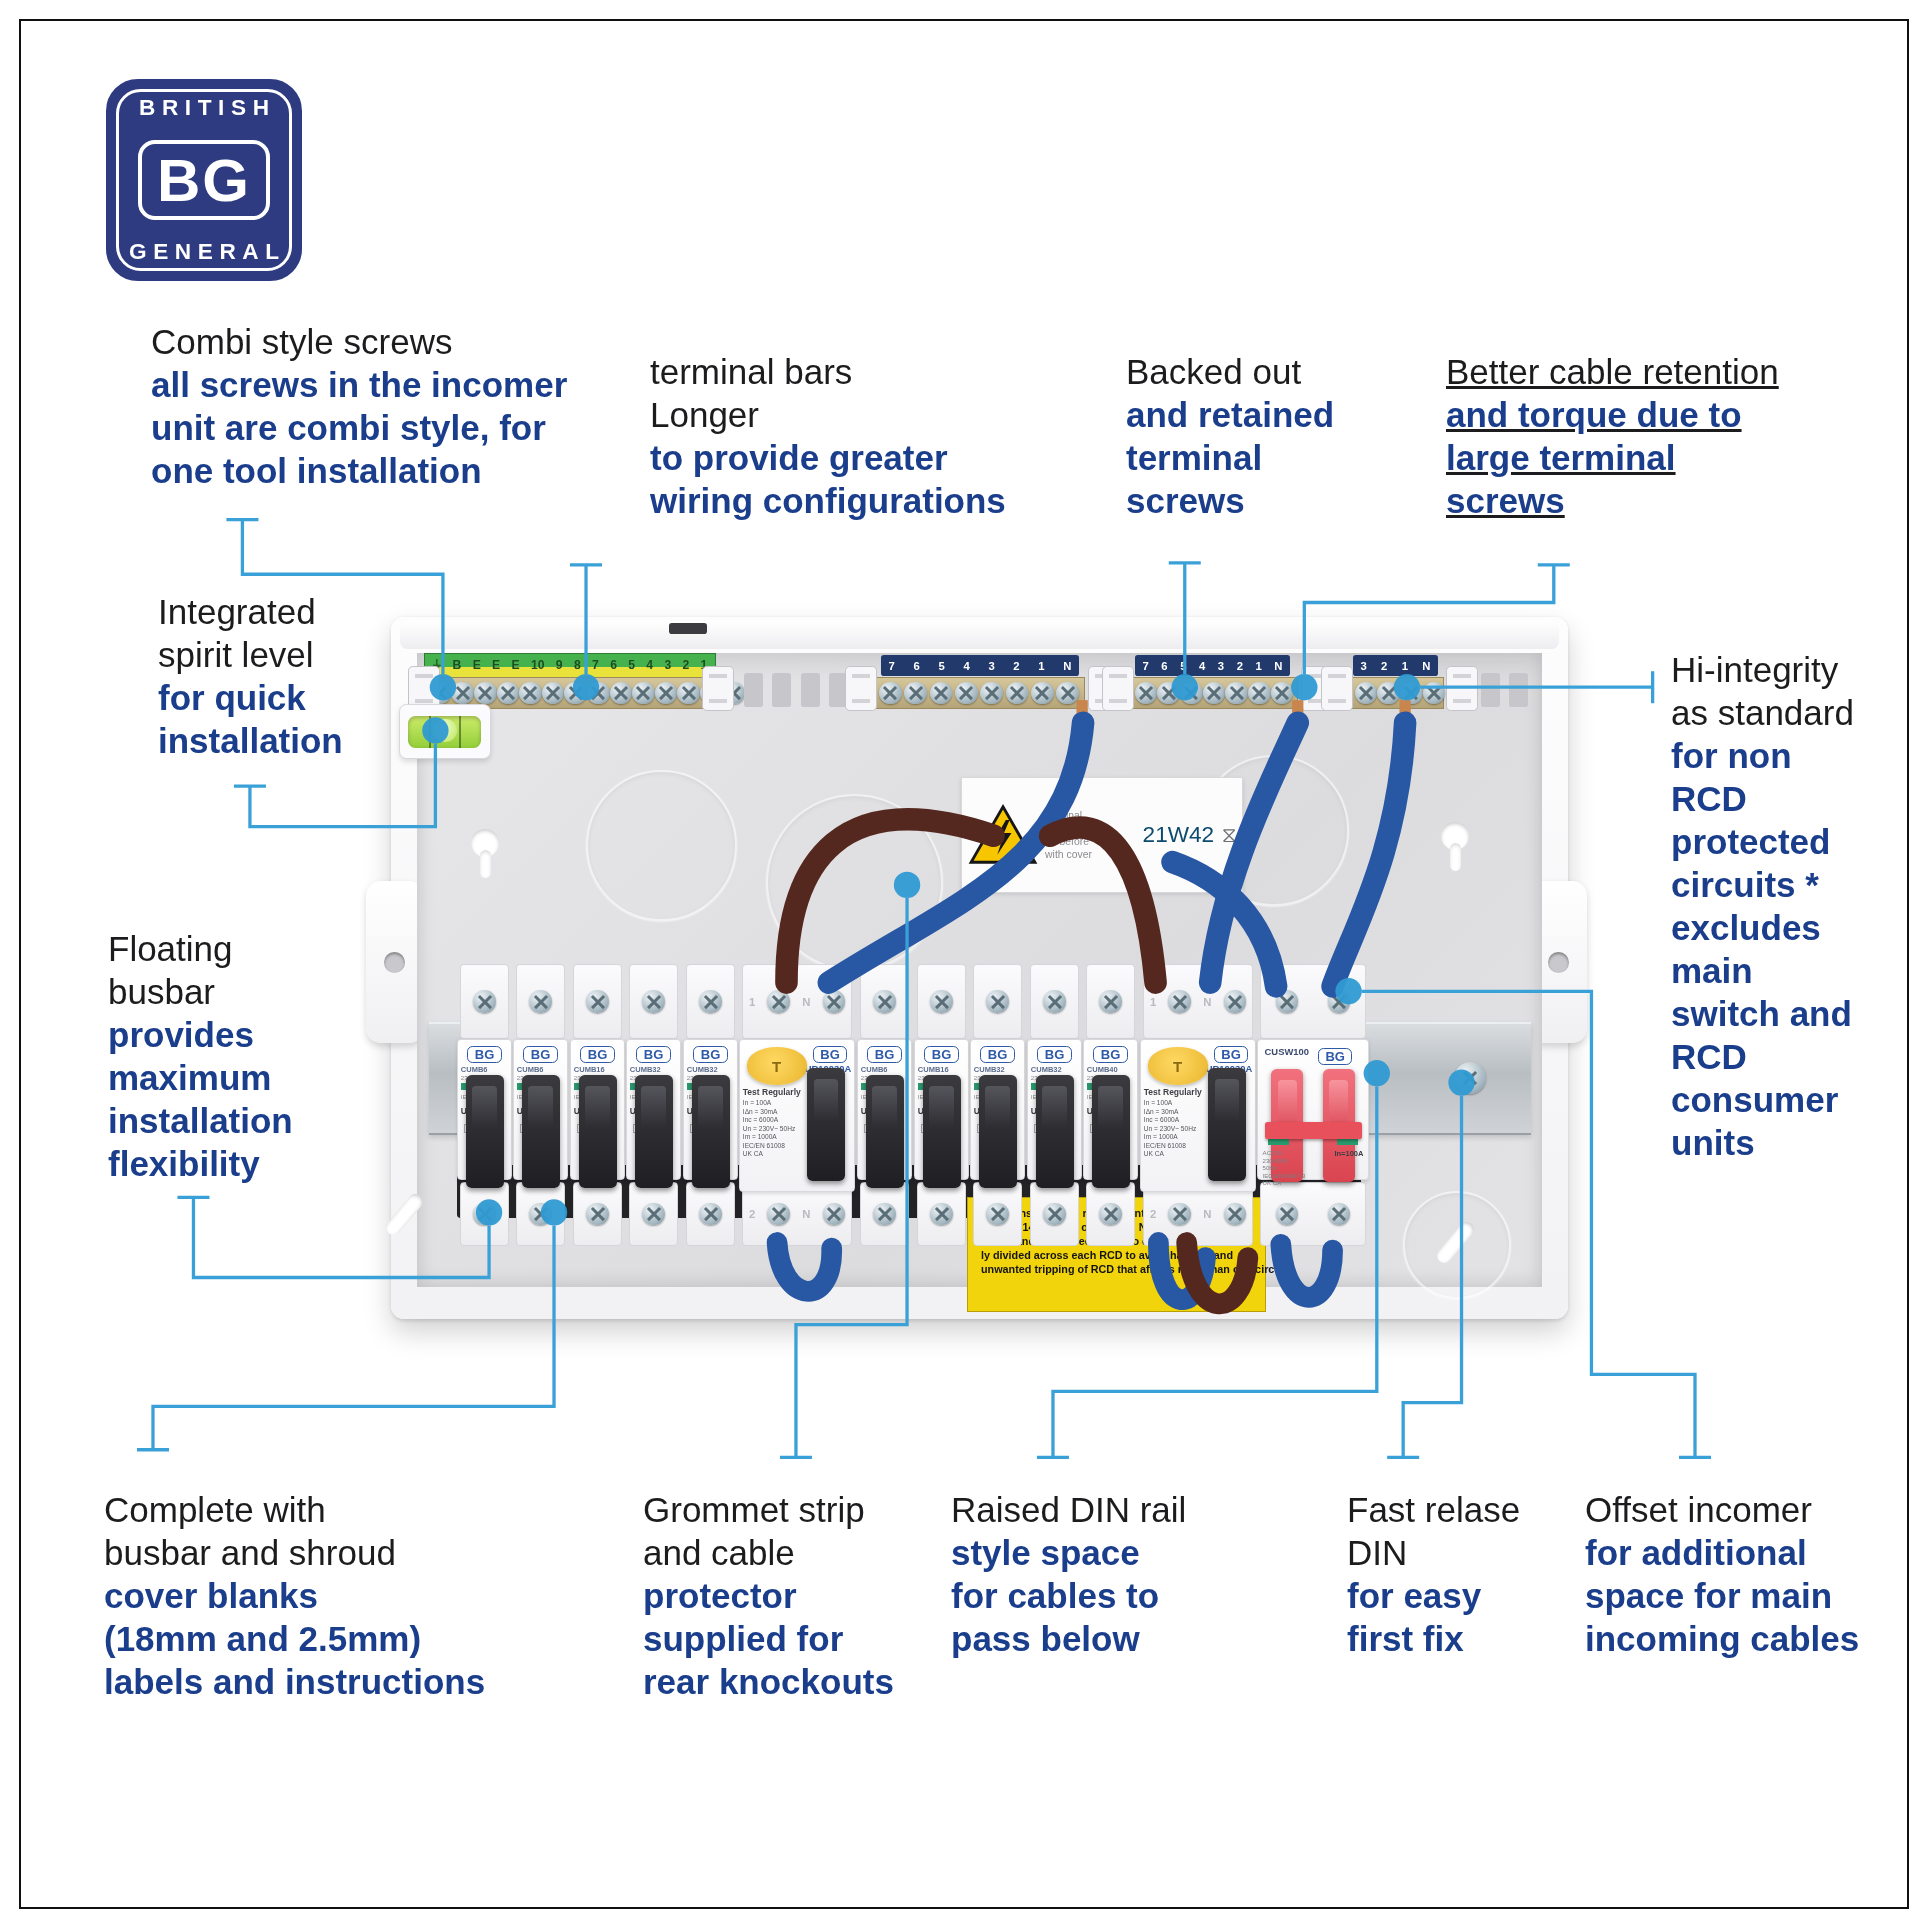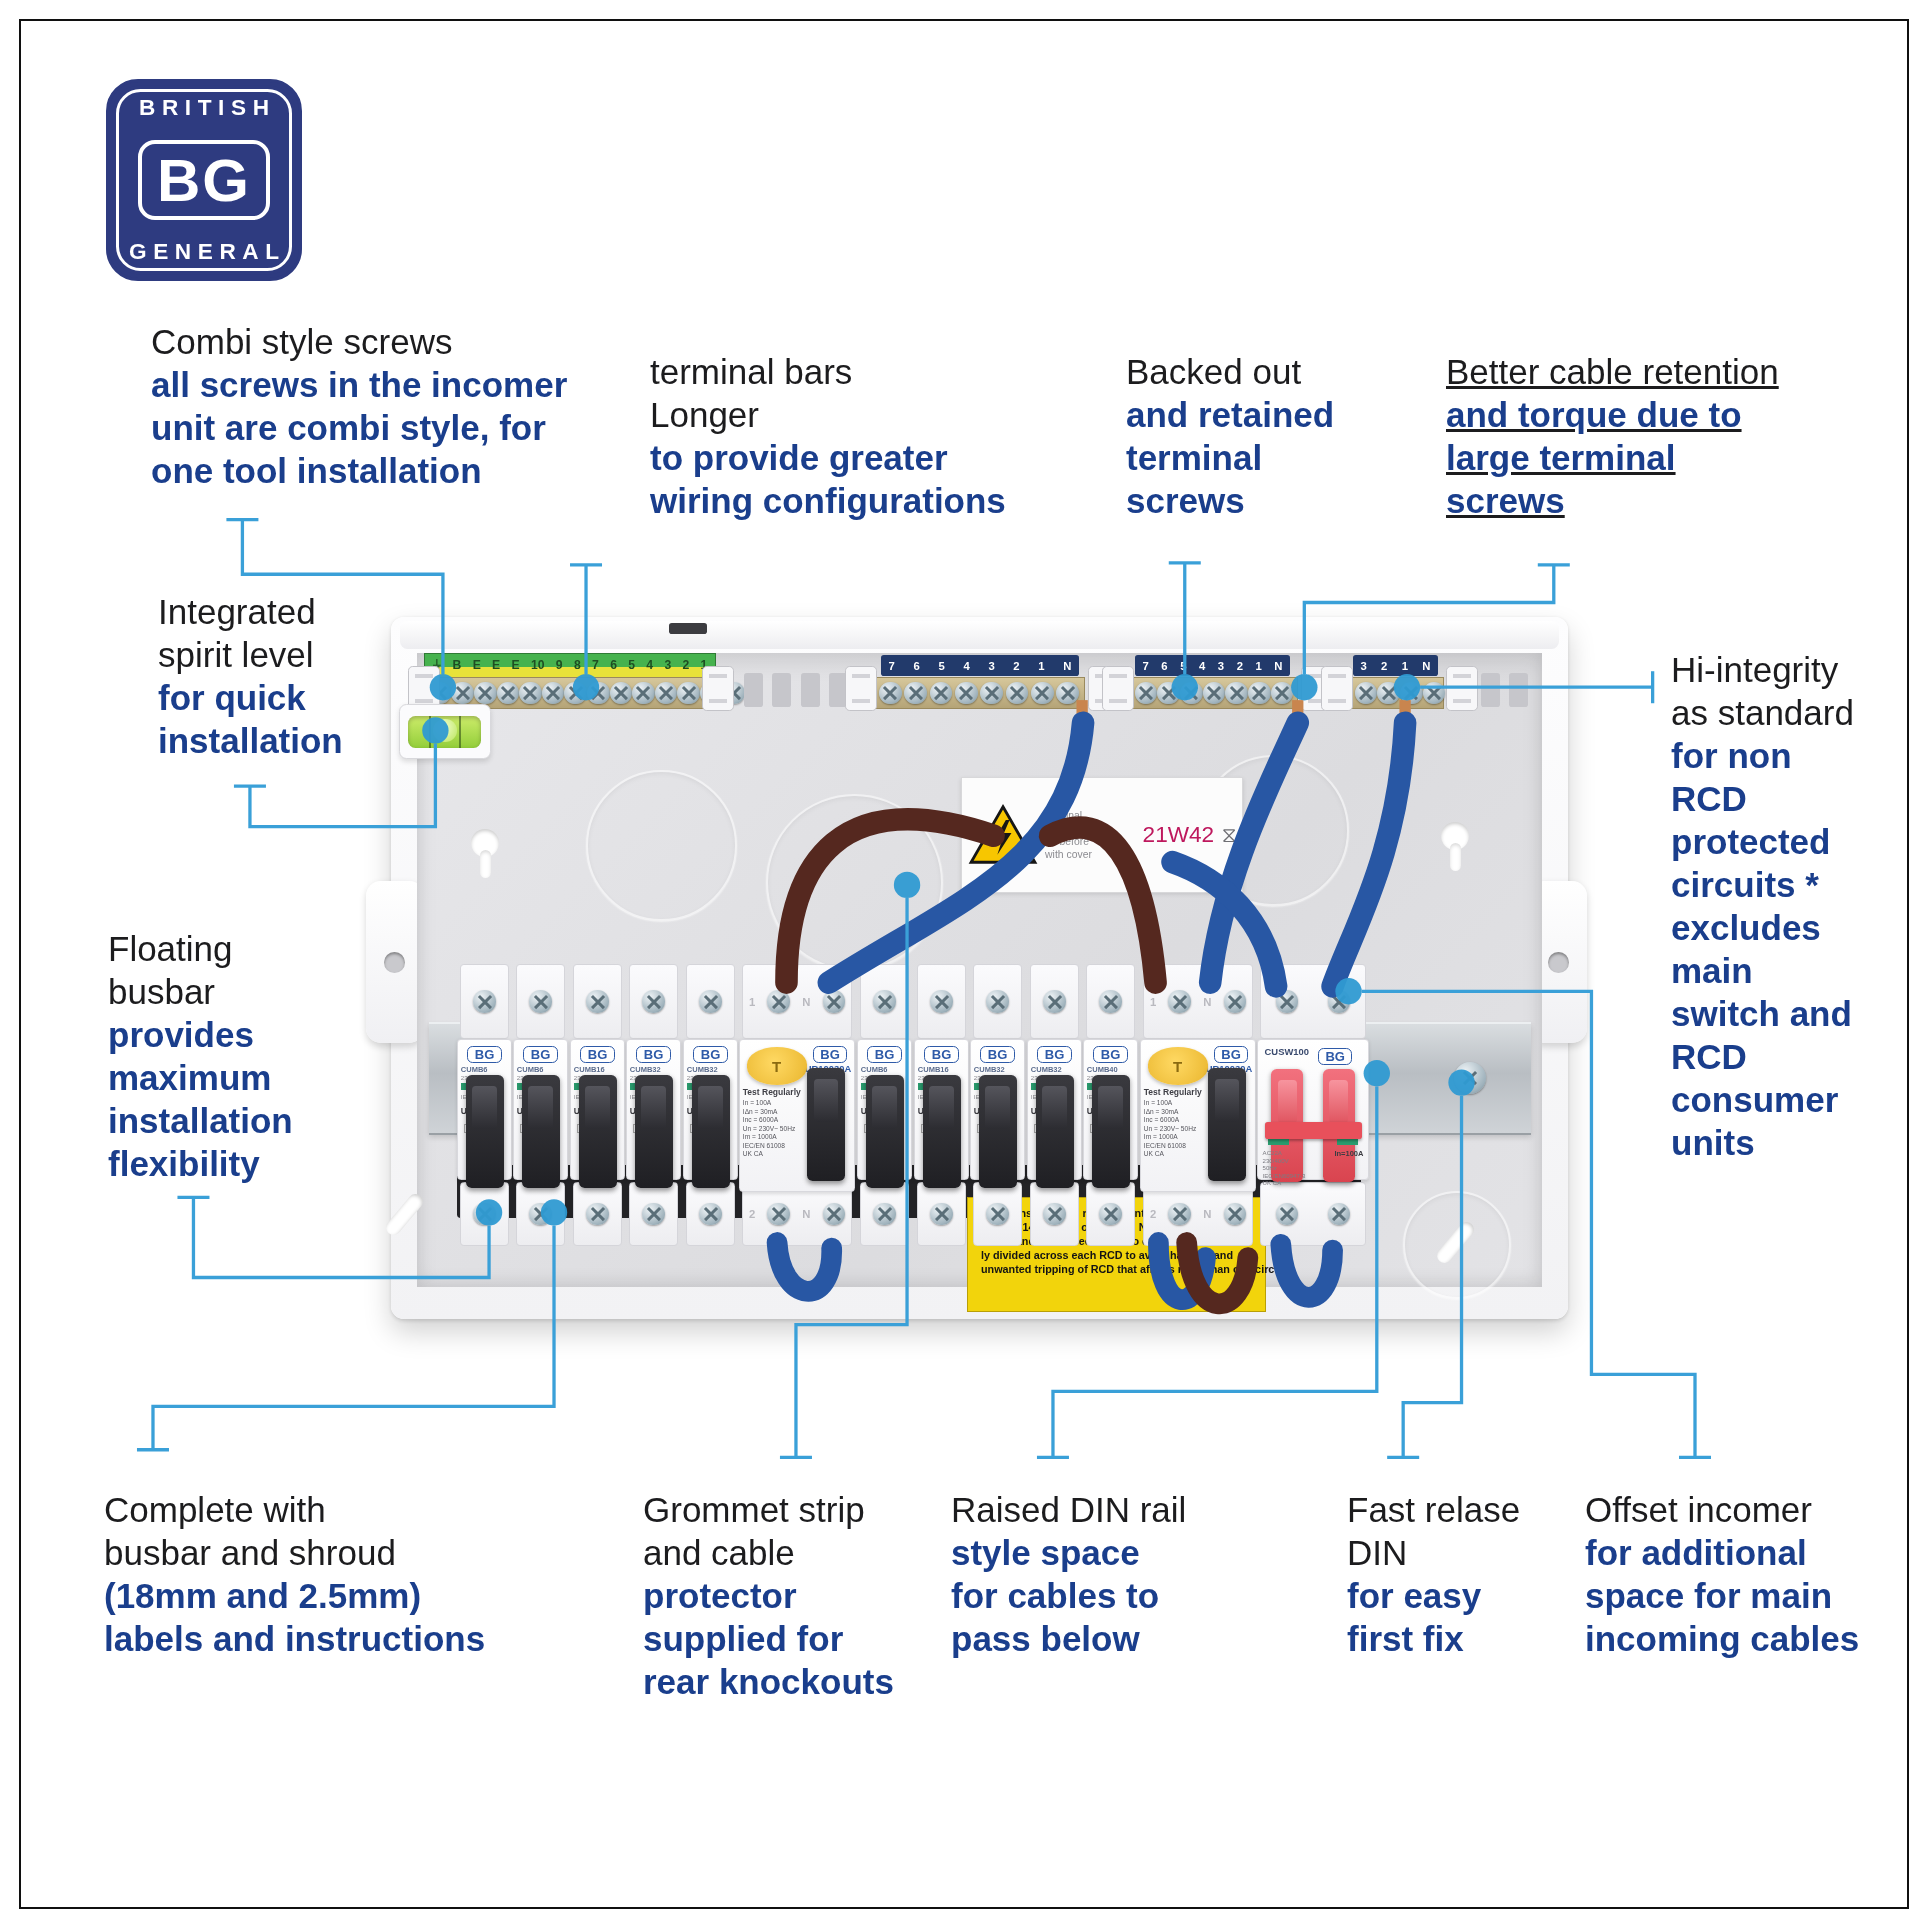--- a/index.html
+++ b/index.html
@@ -67,21 +67,21 @@
           box-shadow:0 2.8px 5.6px rgba(0,0,0,.12);display:flex;align-items:center;justify-content:center;}
   .vial{position:relative;width:73px;height:32px;border-radius:7.5px;background:linear-gradient(#cdec6a,#93ce3a);box-shadow:inset 0 1.9px 4.7px rgba(0,0,0,.25);}
   .vial:before{content:"";position:absolute;left:24.5px;top:3.8px;width:24.5px;height:22.6px;border-radius:50%;
           background:radial-gradient(circle at 40% 35%,#f3ffd0,#b9e45a);}
   .vial:after{content:"";position:absolute;top:0;bottom:0;left:21px;width:1.9px;background:rgba(40,70,20,.55);box-shadow:30px 0 0 rgba(40,70,20,.55);}
 
   
   .wlabel{position:absolute;left:570px;top:160px;width:282px;height:116px;background:#fcfcfc;border:0.9px solid #d8d8da;
           box-shadow:0 1.9px 4.7px rgba(0,0,0,.12);display:flex;align-items:center;padding:5.6px;box-sizing:border-box;gap:7.5px;}
   .wl-text{font-size:10.4px;color:#8b8b90;line-height:13px;flex:1;}
-  .wl-code{font-size:22.6px;color:#be185d;}
+  .wl-code{font-size:22.6px;color:#0c4a6e;}
   .wl-hour{font-size:21px;color:#6f6f74;}
 
   
   .ylabel{position:absolute;left:576px;top:580px;width:299px;height:115px;background:#f2d40c;border:0.9px solid #b99f06;
           padding:7.5px 5.6px 3.8px 13px;box-sizing:border-box;z-index:3;}
   .ylabel div{font-size:10.8px;font-weight:bold;color:#141414;line-height:14px;white-space:nowrap;}
 
   
   .rail{position:absolute;top:405px;height:109px;background:linear-gradient(#d9dde0,#b9bec3 45%,#cfd3d7);
         border-top:2.8px solid #eceff1;border-bottom:2.8px solid #9aa0a5;box-shadow:0 2.8px 5.6px rgba(0,0,0,.15);z-index:2;}
@@ -221,20 +221,21 @@
       <div>consumer</div>
       <div>units</div>
     </div>
 </div>
 <div class="callout" style="left:104px;top:1488px;">
   <div class="plain">
       <div>Complete with</div>
       <div>busbar and shroud</div>
     </div>
   <div class="bold">
+      <div>cover blanks</div>
       <div>(18mm and 2.5mm)</div>
       <div>labels and instructions</div>
     </div>
 </div>
 <div class="callout" style="left:643px;top:1488px;">
   <div class="plain">
       <div>Grommet strip</div>
       <div>and cable</div>
     </div>
   <div class="bold">

